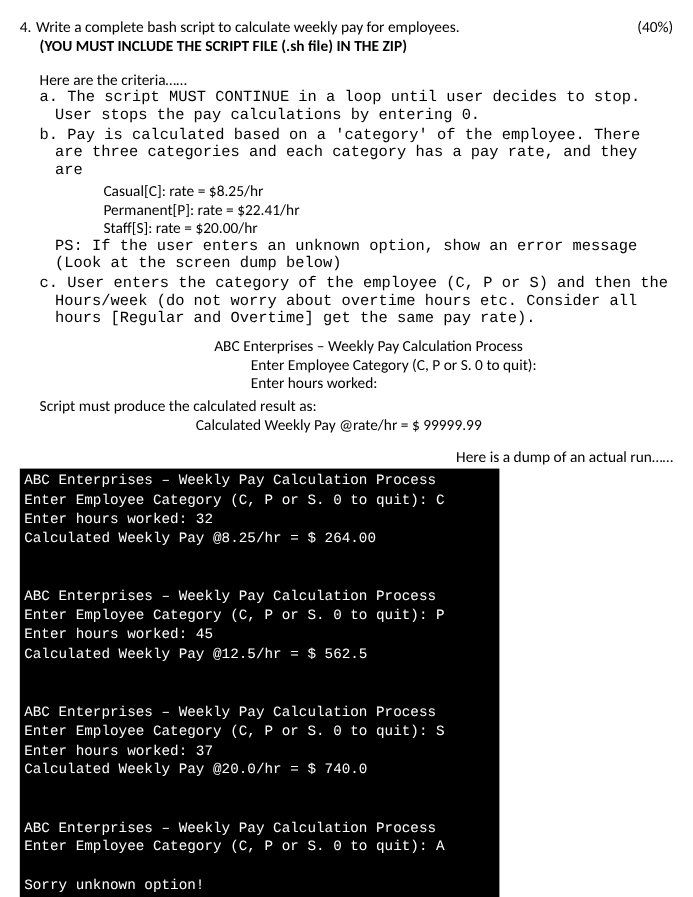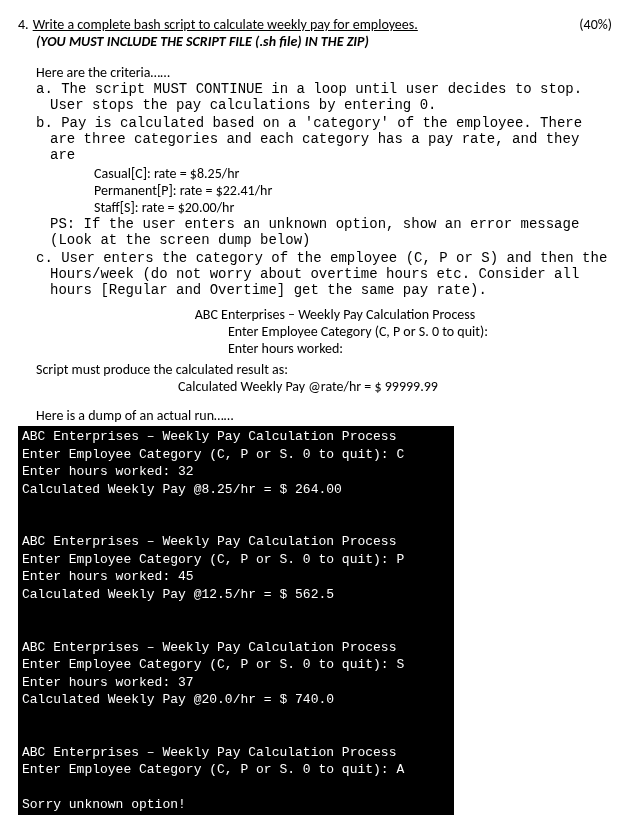--- a/index.html
+++ b/index.html
@@ -14,28 +14,26 @@
   }
   .question-header {
     display: flex;
     align-items: flex-start;
   }
   .question-number {
     margin-right: 4px;
   }
   .question-title {
     flex: 1;
-    text-decoration: underline;
   }
   .percentage {
     margin-left: auto;
   }
   .bold {
     font-weight: bold;
-    font-style: italic;
   }
   .sub-indent {
     margin-left: 18px;
   }
   .criteria-list {
     margin-top: 14px;
   }
   .criteria-item {
     margin-left: 18px;
     text-indent: -14px;
@@ -66,20 +64,21 @@
     font-size: 13px;
     padding: 2px 4px 6px 4px;
     width: 428px;
     margin-top: 2px;
     line-height: 1.35;
     white-space: pre-wrap;
   }
   .dump-intro {
     margin-left: 18px;
     margin-top: 12px;
+    text-align: right;
   }
   .script-note {
     margin-left: 18px;
   }
 </style>
 </head>
 <body>
 
 <div class="question-header">
   <span class="question-number">4.</span>

